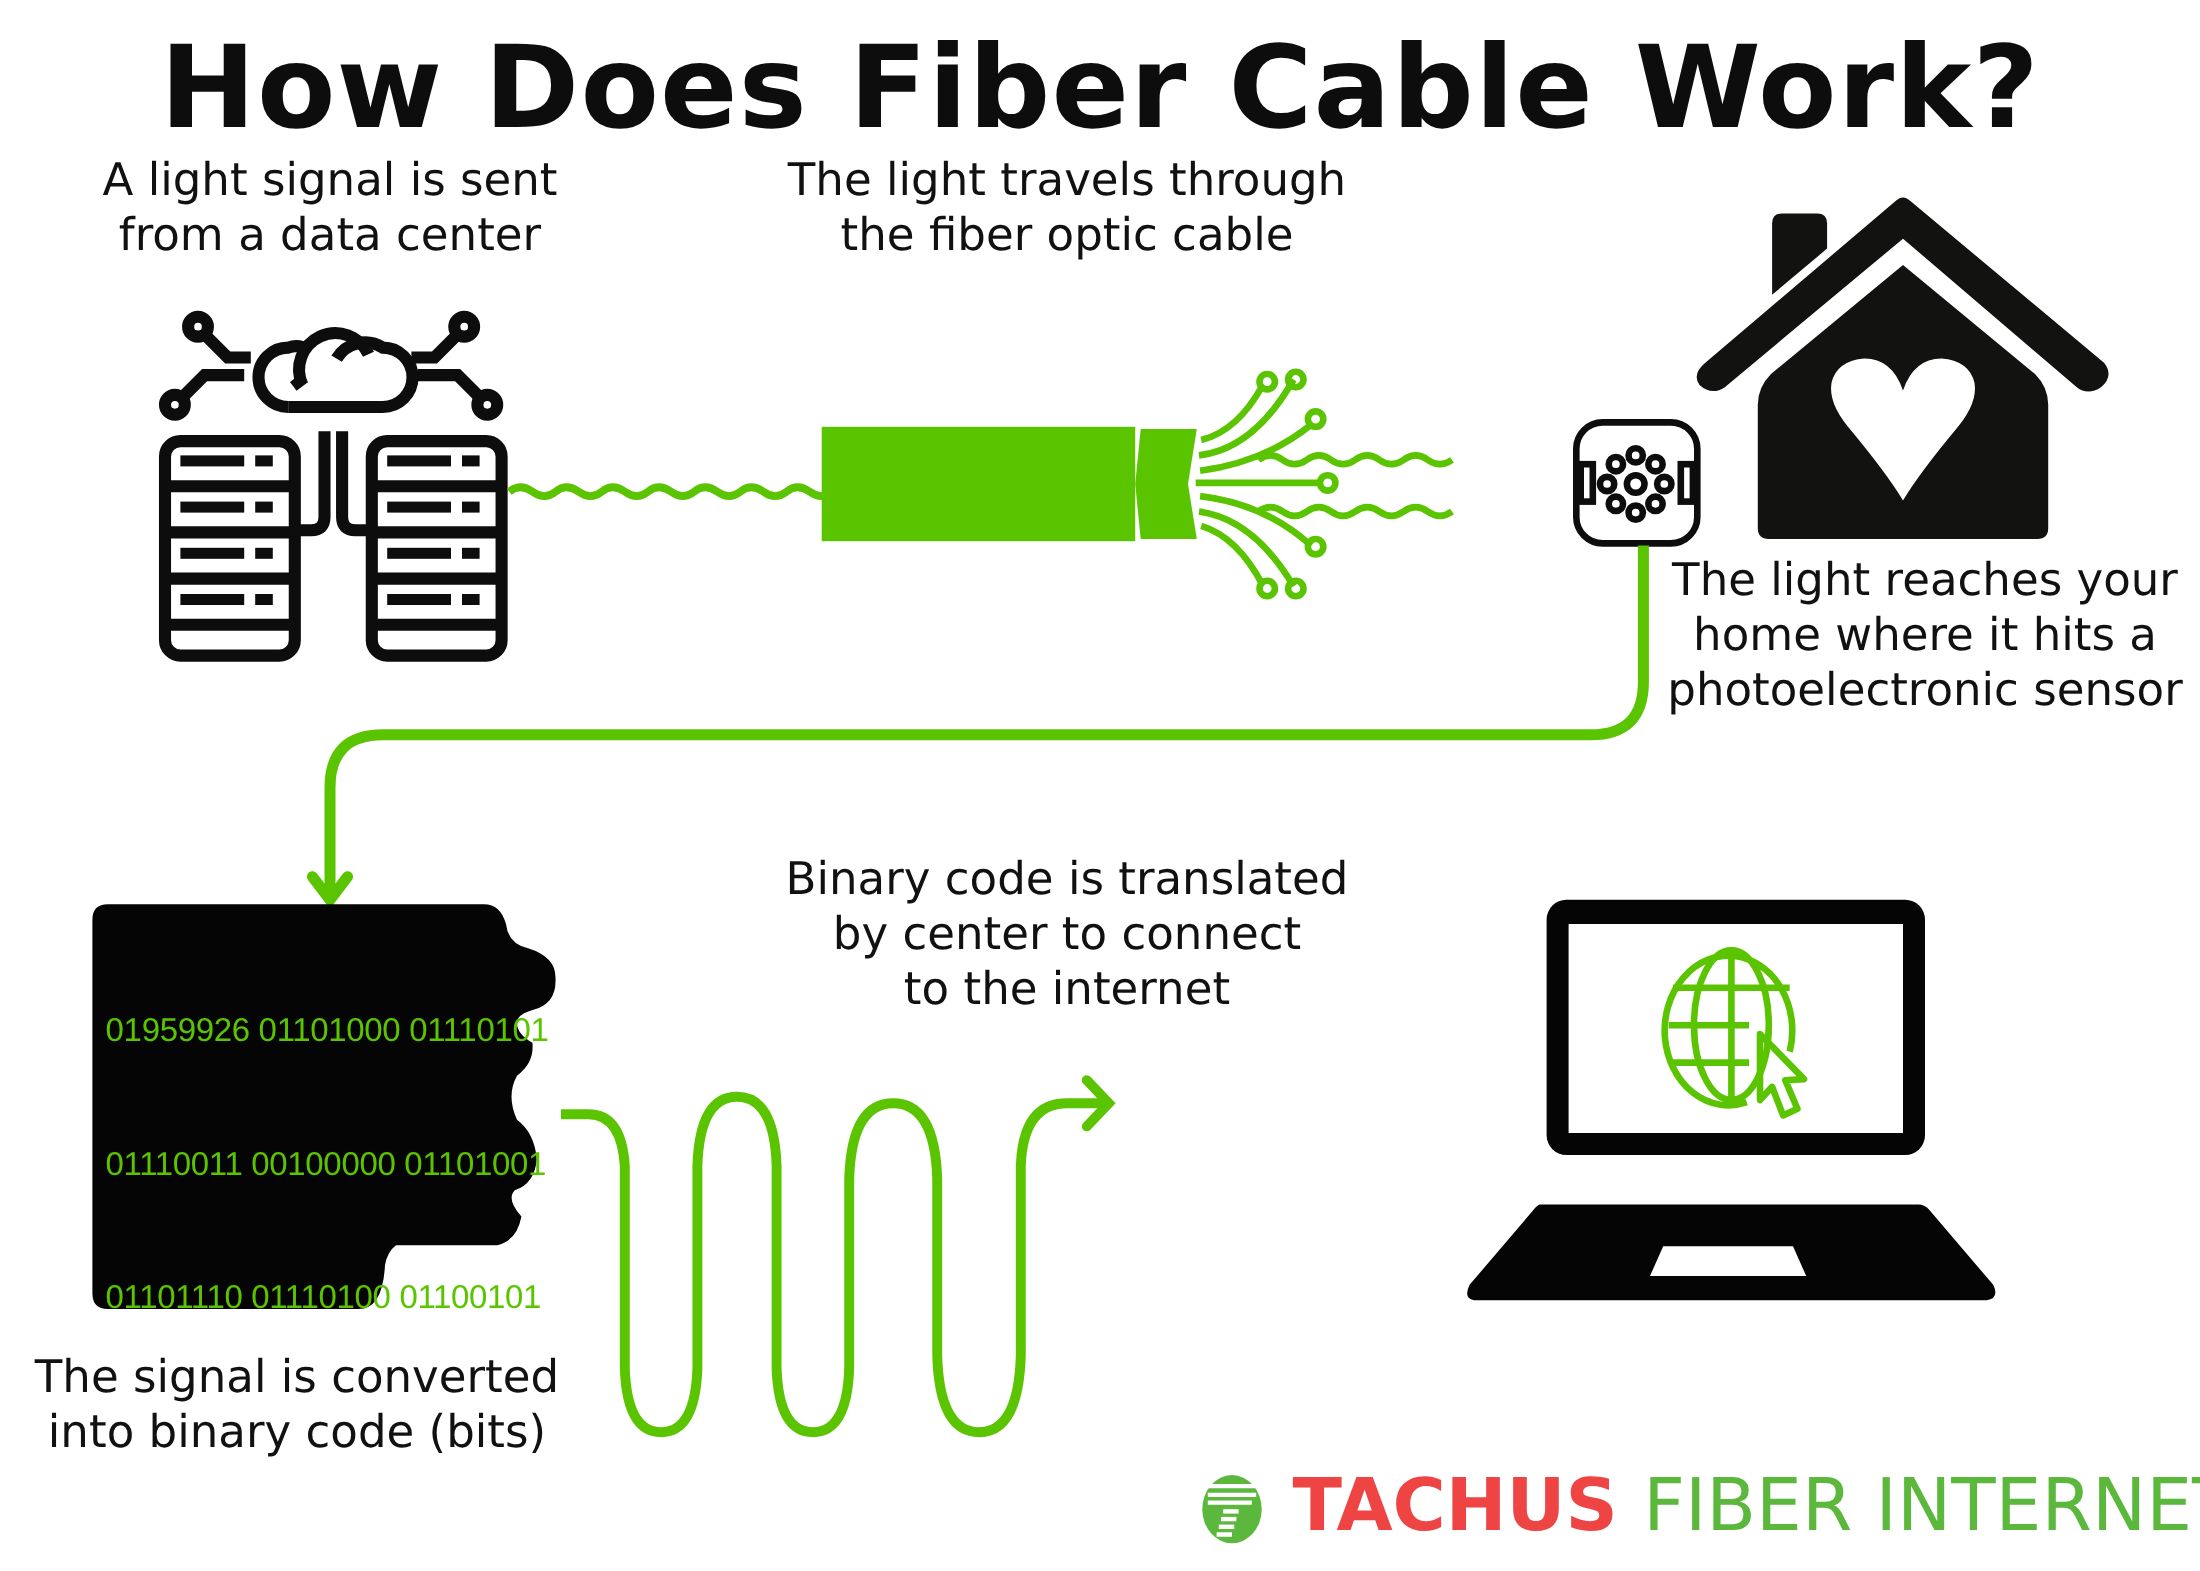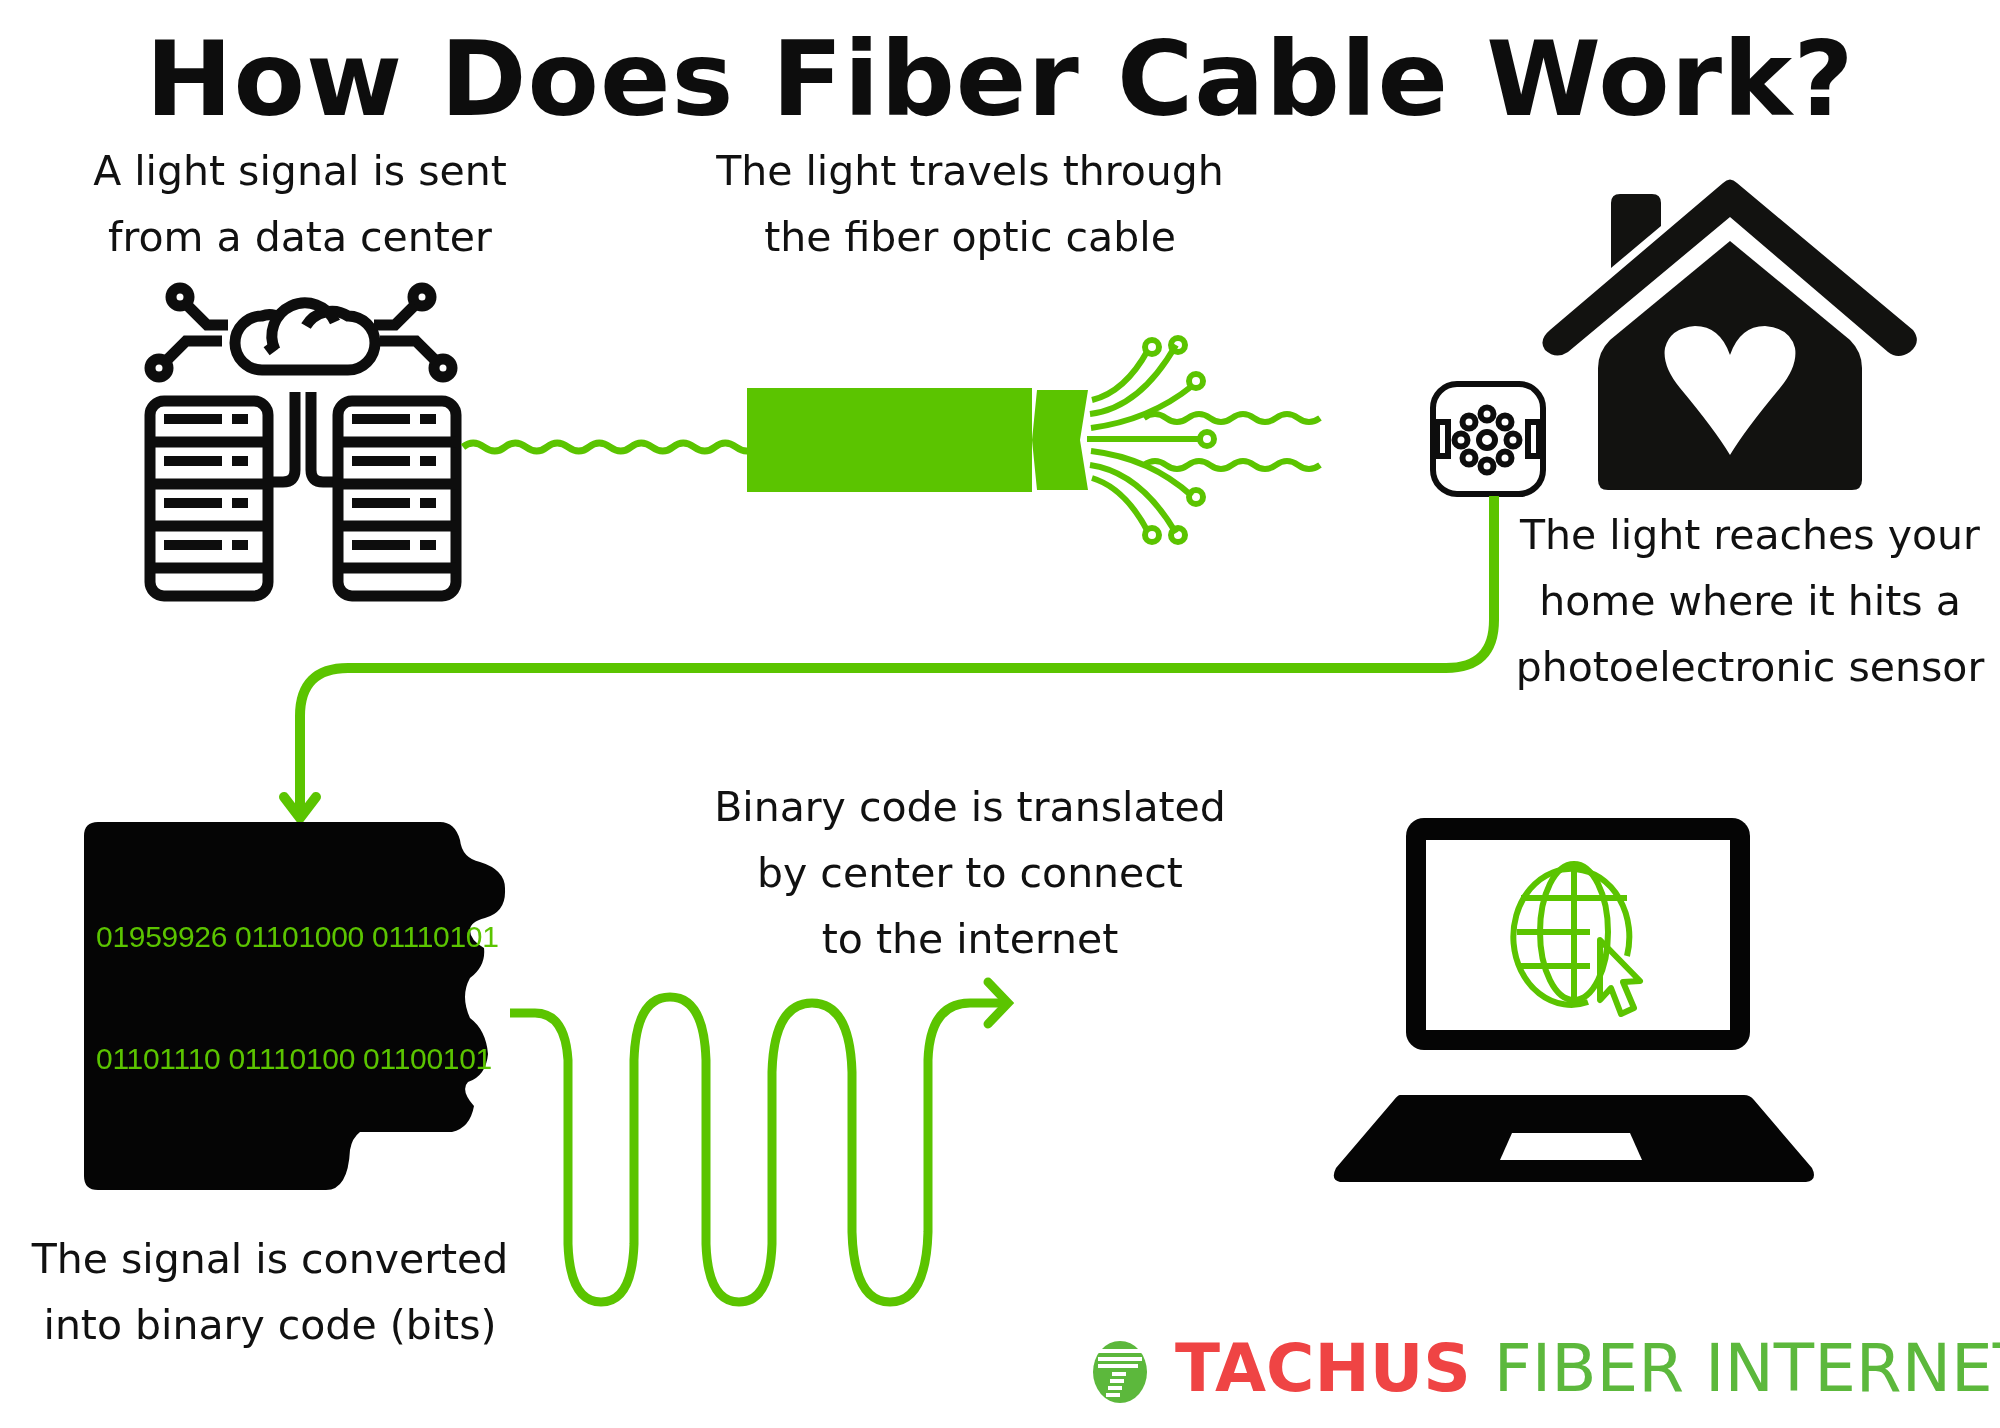--- a/index.html
+++ b/index.html
@@ -1,19 +1,19 @@
 <!DOCTYPE html>
 <html><head>
 <meta charset="utf-8">
 <style>
   html, body { margin: 0; padding: 0; background: #ffffff; }
   body { width: 2000px; height: 1428px; position: relative; overflow: hidden; font-family: "DejaVu Sans", sans-serif; color: #111; }
   .abs { position: absolute; }
   .title { left: 0; top: 18px; width: 2000px; text-align: center; font-size: 104px; font-weight: bold; letter-spacing: 1px; color: #0d0d0d; }
-  .caption { font-size: 41px; line-height: 66px; text-align: center; color: #111; white-space: pre-line; }
+  .caption { font-size: 41px; line-height: 50px; text-align: center; color: #111; white-space: pre-line; }
   svg.full { position: absolute; left: 0; top: 0; }
   .binary { font-family: "Liberation Sans", sans-serif; font-size: 30px; line-height: 40.5px; color: #5bc400; white-space: pre; letter-spacing: -0.3px; }
   .brand { left: 1175px; top: 1330px; font-size: 66px; font-weight: bold; white-space: nowrap; }
   .brand .dark { color: #ef4444; }
   .brand .green { color: #5cb83c; font-weight: normal; }
 </style>
 </head>
 <body>
 
 <div class="abs title">How Does Fiber Cable Work?</div>
@@ -169,20 +169,21 @@
       <line x1="1112" y1="1374" x2="1126" y2="1374"></line>
       <line x1="1110" y1="1381" x2="1124" y2="1381"></line>
       <line x1="1108" y1="1388" x2="1122" y2="1388"></line>
       <line x1="1106" y1="1395" x2="1120" y2="1395"></line>
     </g>
   </g>
 </svg>
 
 <div class="abs binary" style="left:96px; top:836px;">
   <div>01959926 01101000 01110101</div>
+  <div>01110011 00100000 01101001</div>
   <div>01101110 01110100 01100101</div>
   
   
   
   
 </div>
 
 <div class="abs brand">
   <span class="dark">TACHUS</span>
   <span class="green">FIBER INTERNET</span>

